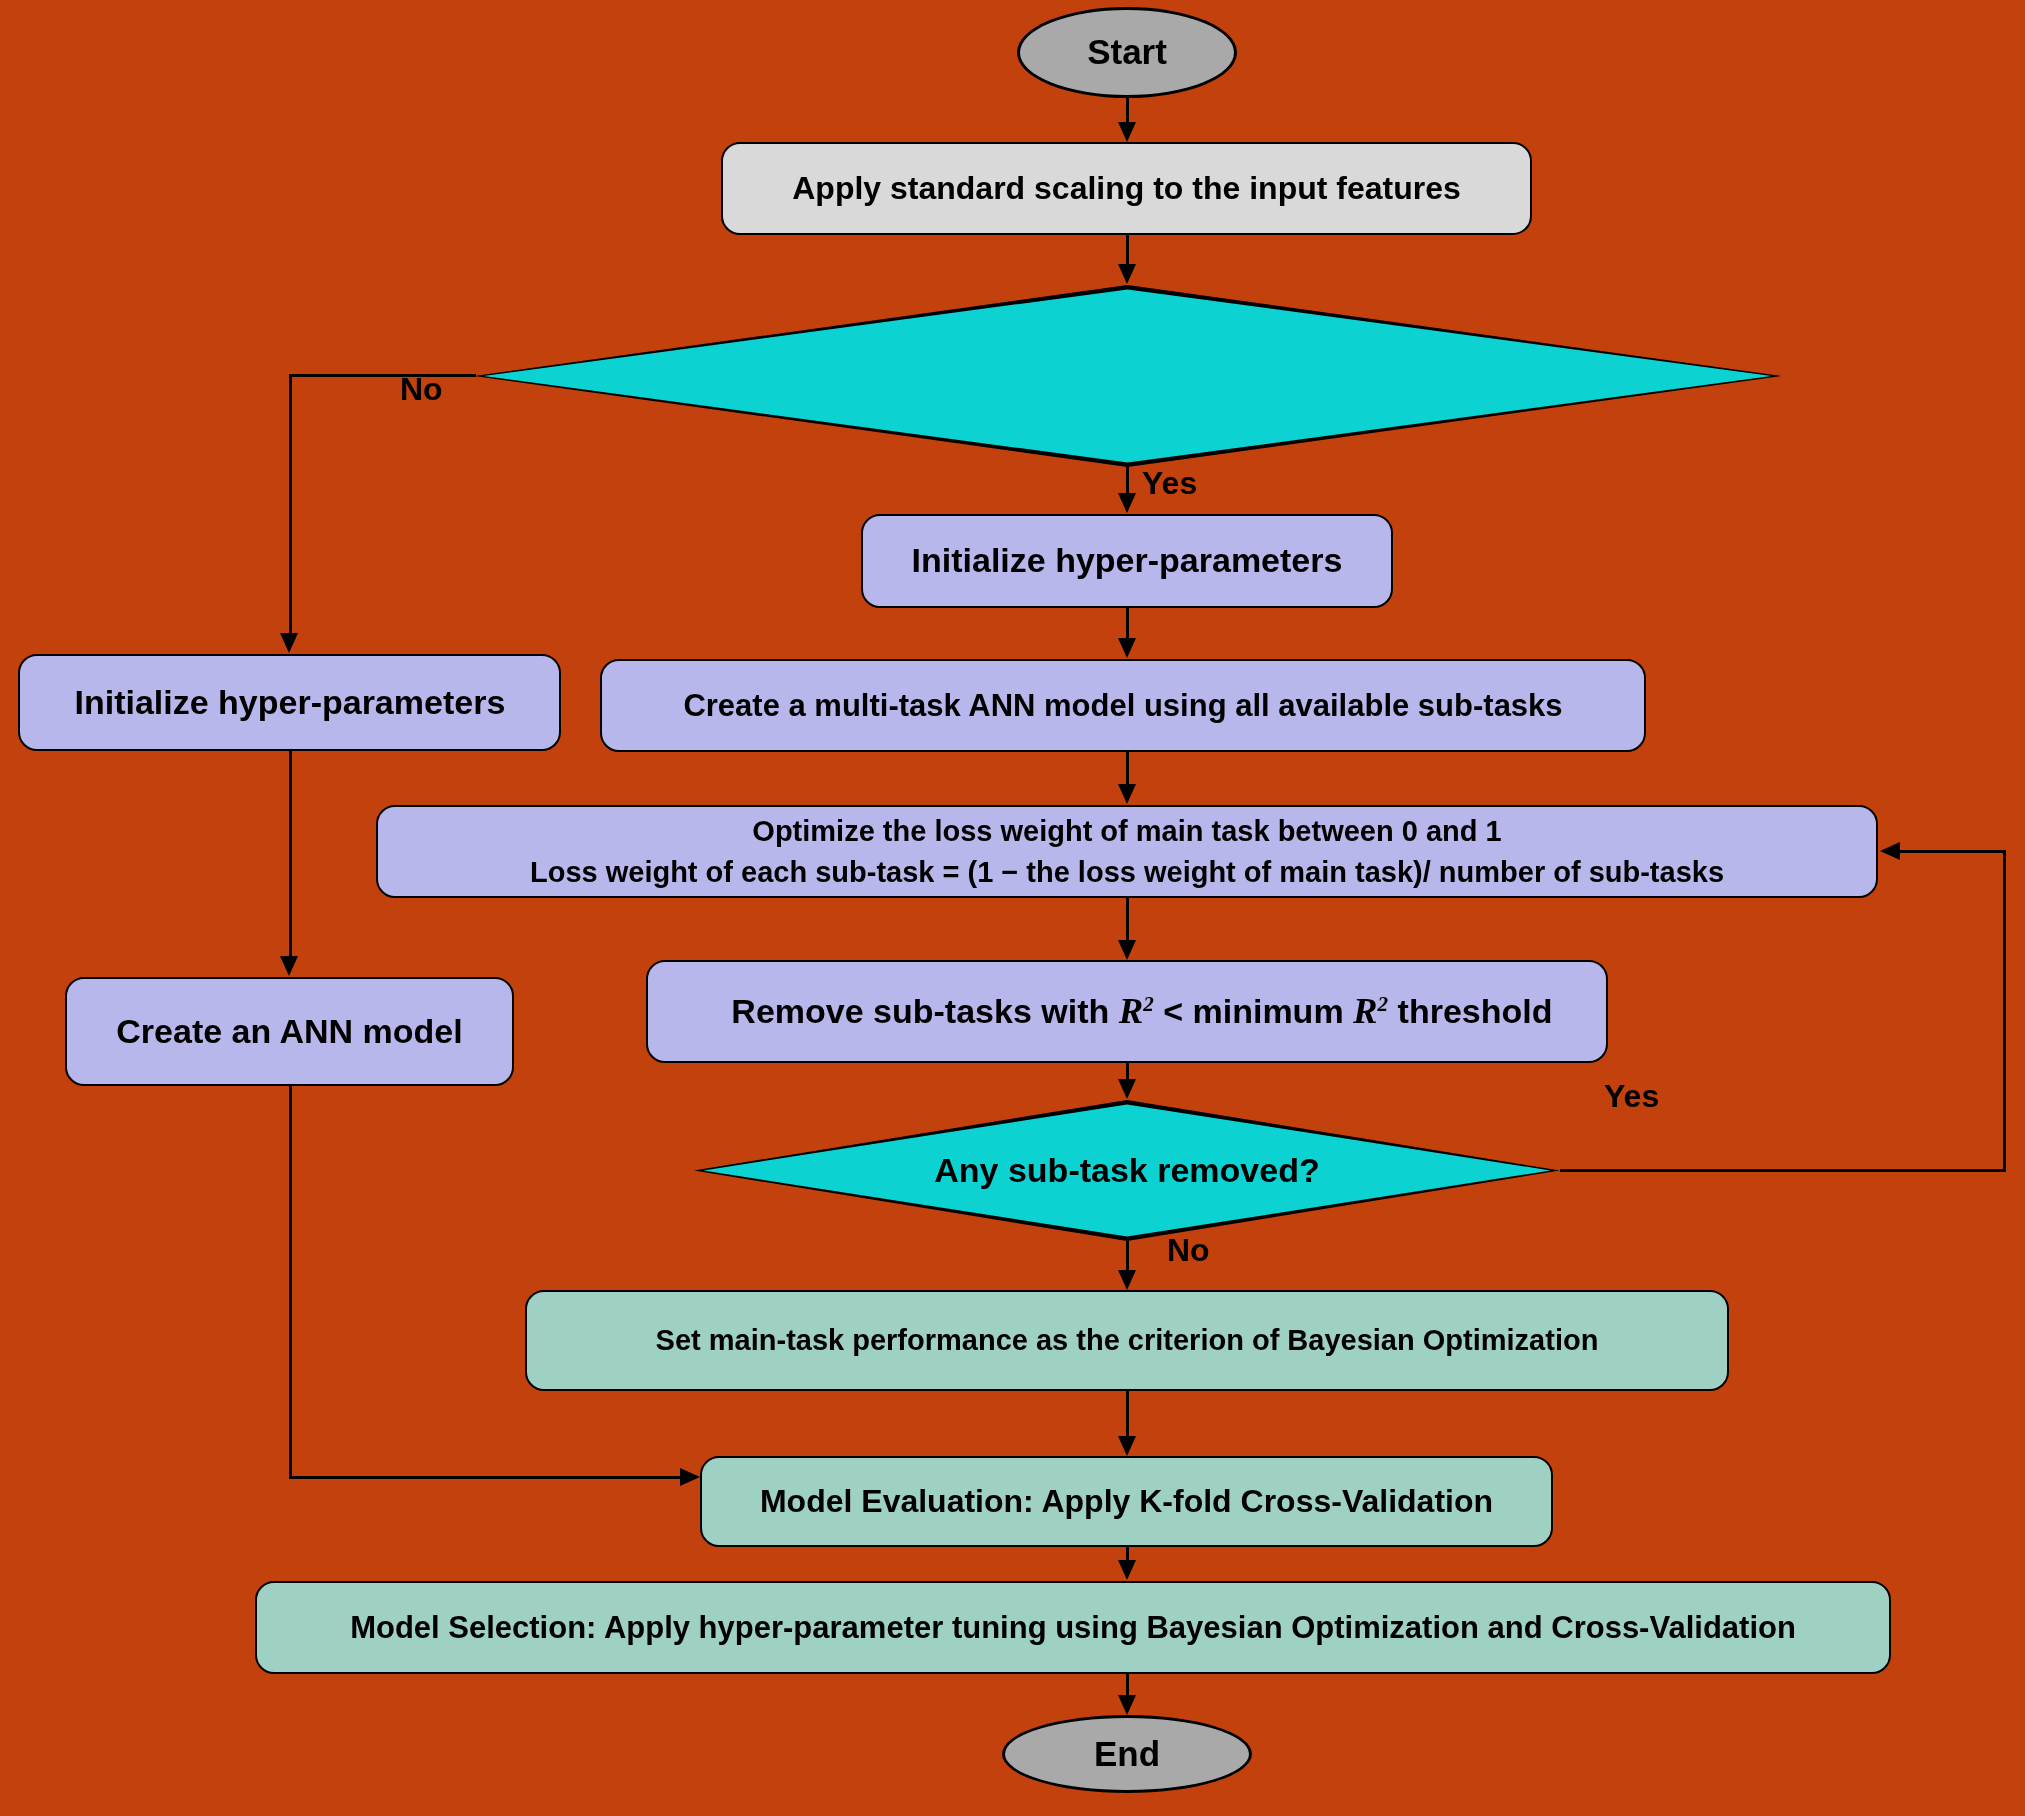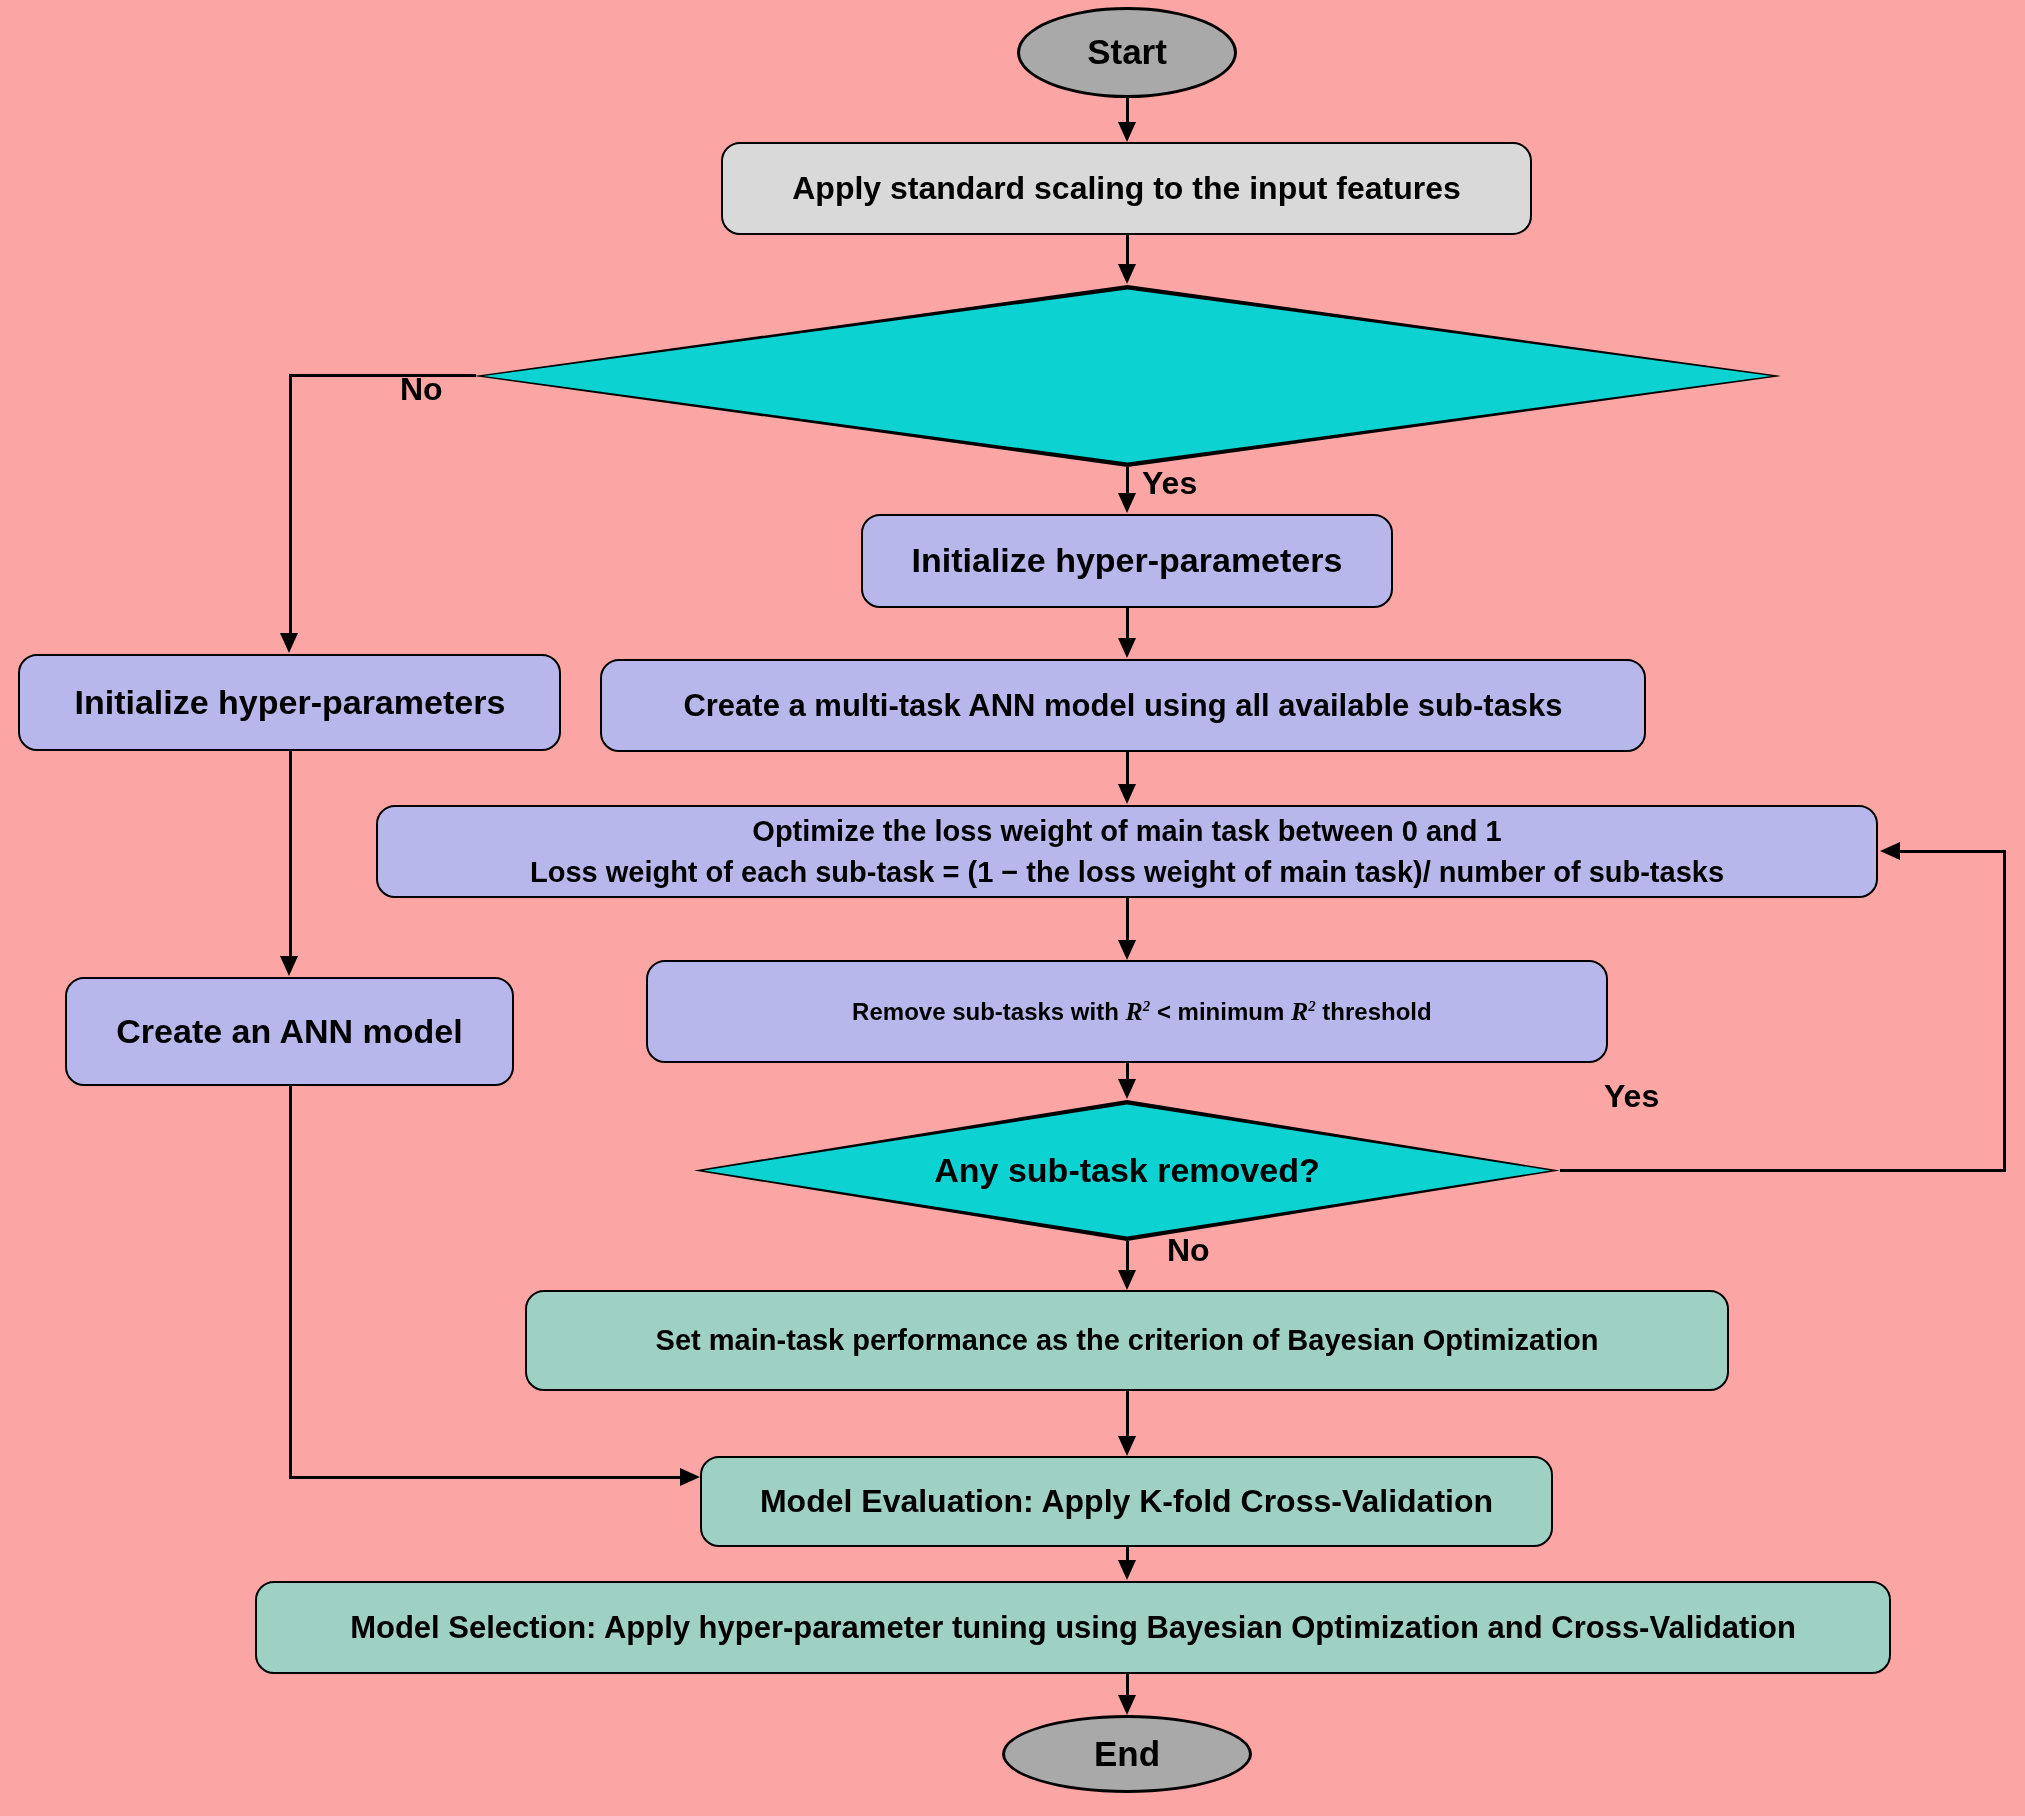--- a/index.html
+++ b/index.html
@@ -1,19 +1,19 @@
 <!DOCTYPE html>
 <html style="font-size:11.7px"><head>
 <meta charset="utf-8">
 <style>
   html,body{margin:0;padding:0;background:#fff;}
   #canvas{
     position:relative;
     width:2025px;height:1817px;
-    background:#fca5a5;
+    background:#c2410c;
     font-family:"Liberation Sans", sans-serif;
     font-weight:bold;
     color:#000;
   }
   .node{
     position:absolute;box-sizing:border-box;
     border:2.9px solid #000;border-radius:19px;
     display:flex;flex-direction:column;align-items:center;justify-content:center;
     text-align:center;font-weight:bold;line-height:1.22;
     padding:0 13.2px;
@@ -77,21 +77,21 @@
 
   <div class="node purple" style="left:600px;top:659px;width:1046px;height:93px;font-size:31px;">
     <span>Create a multi-task ANN model using all available sub-tasks</span>
   </div>
 
   <div class="node purple" style="left:376px;top:805px;width:1502px;height:93px;font-size:29px;line-height:1.4;">
     <div>Optimize the loss weight of main task between 0 and 1</div>
     <div>Loss weight of each sub-task = (1 − the loss weight of main task)/ number of sub-tasks</div>
   </div>
 
-  <div class="node purple" style="left:646px;top:960px;width:962px;height:103px;font-size:24px;padding-left:43px;">
+  <div class="node purple" style="left:646px;top:960px;width:962px;height:103px;font-size:34px;padding-left:43px;">
     <div class="prewrap"><span>Remove sub-tasks with </span><span class="mathR">R</span><span class="mathSup">2</span><span> &lt; minimum </span><span class="mathR">R</span><span class="mathSup">2</span><span> threshold</span></div>
   </div>
 
   <div class="node purple" style="left:65px;top:977px;width:449px;height:109px;font-size:34px;">
     <span>Create an ANN model</span>
   </div>
 
   <div class="diamond" style="left:694px;top:1100px;width:866px;height:141px;">
     <div class="dshape"></div>
     <div class="dfill"></div>

